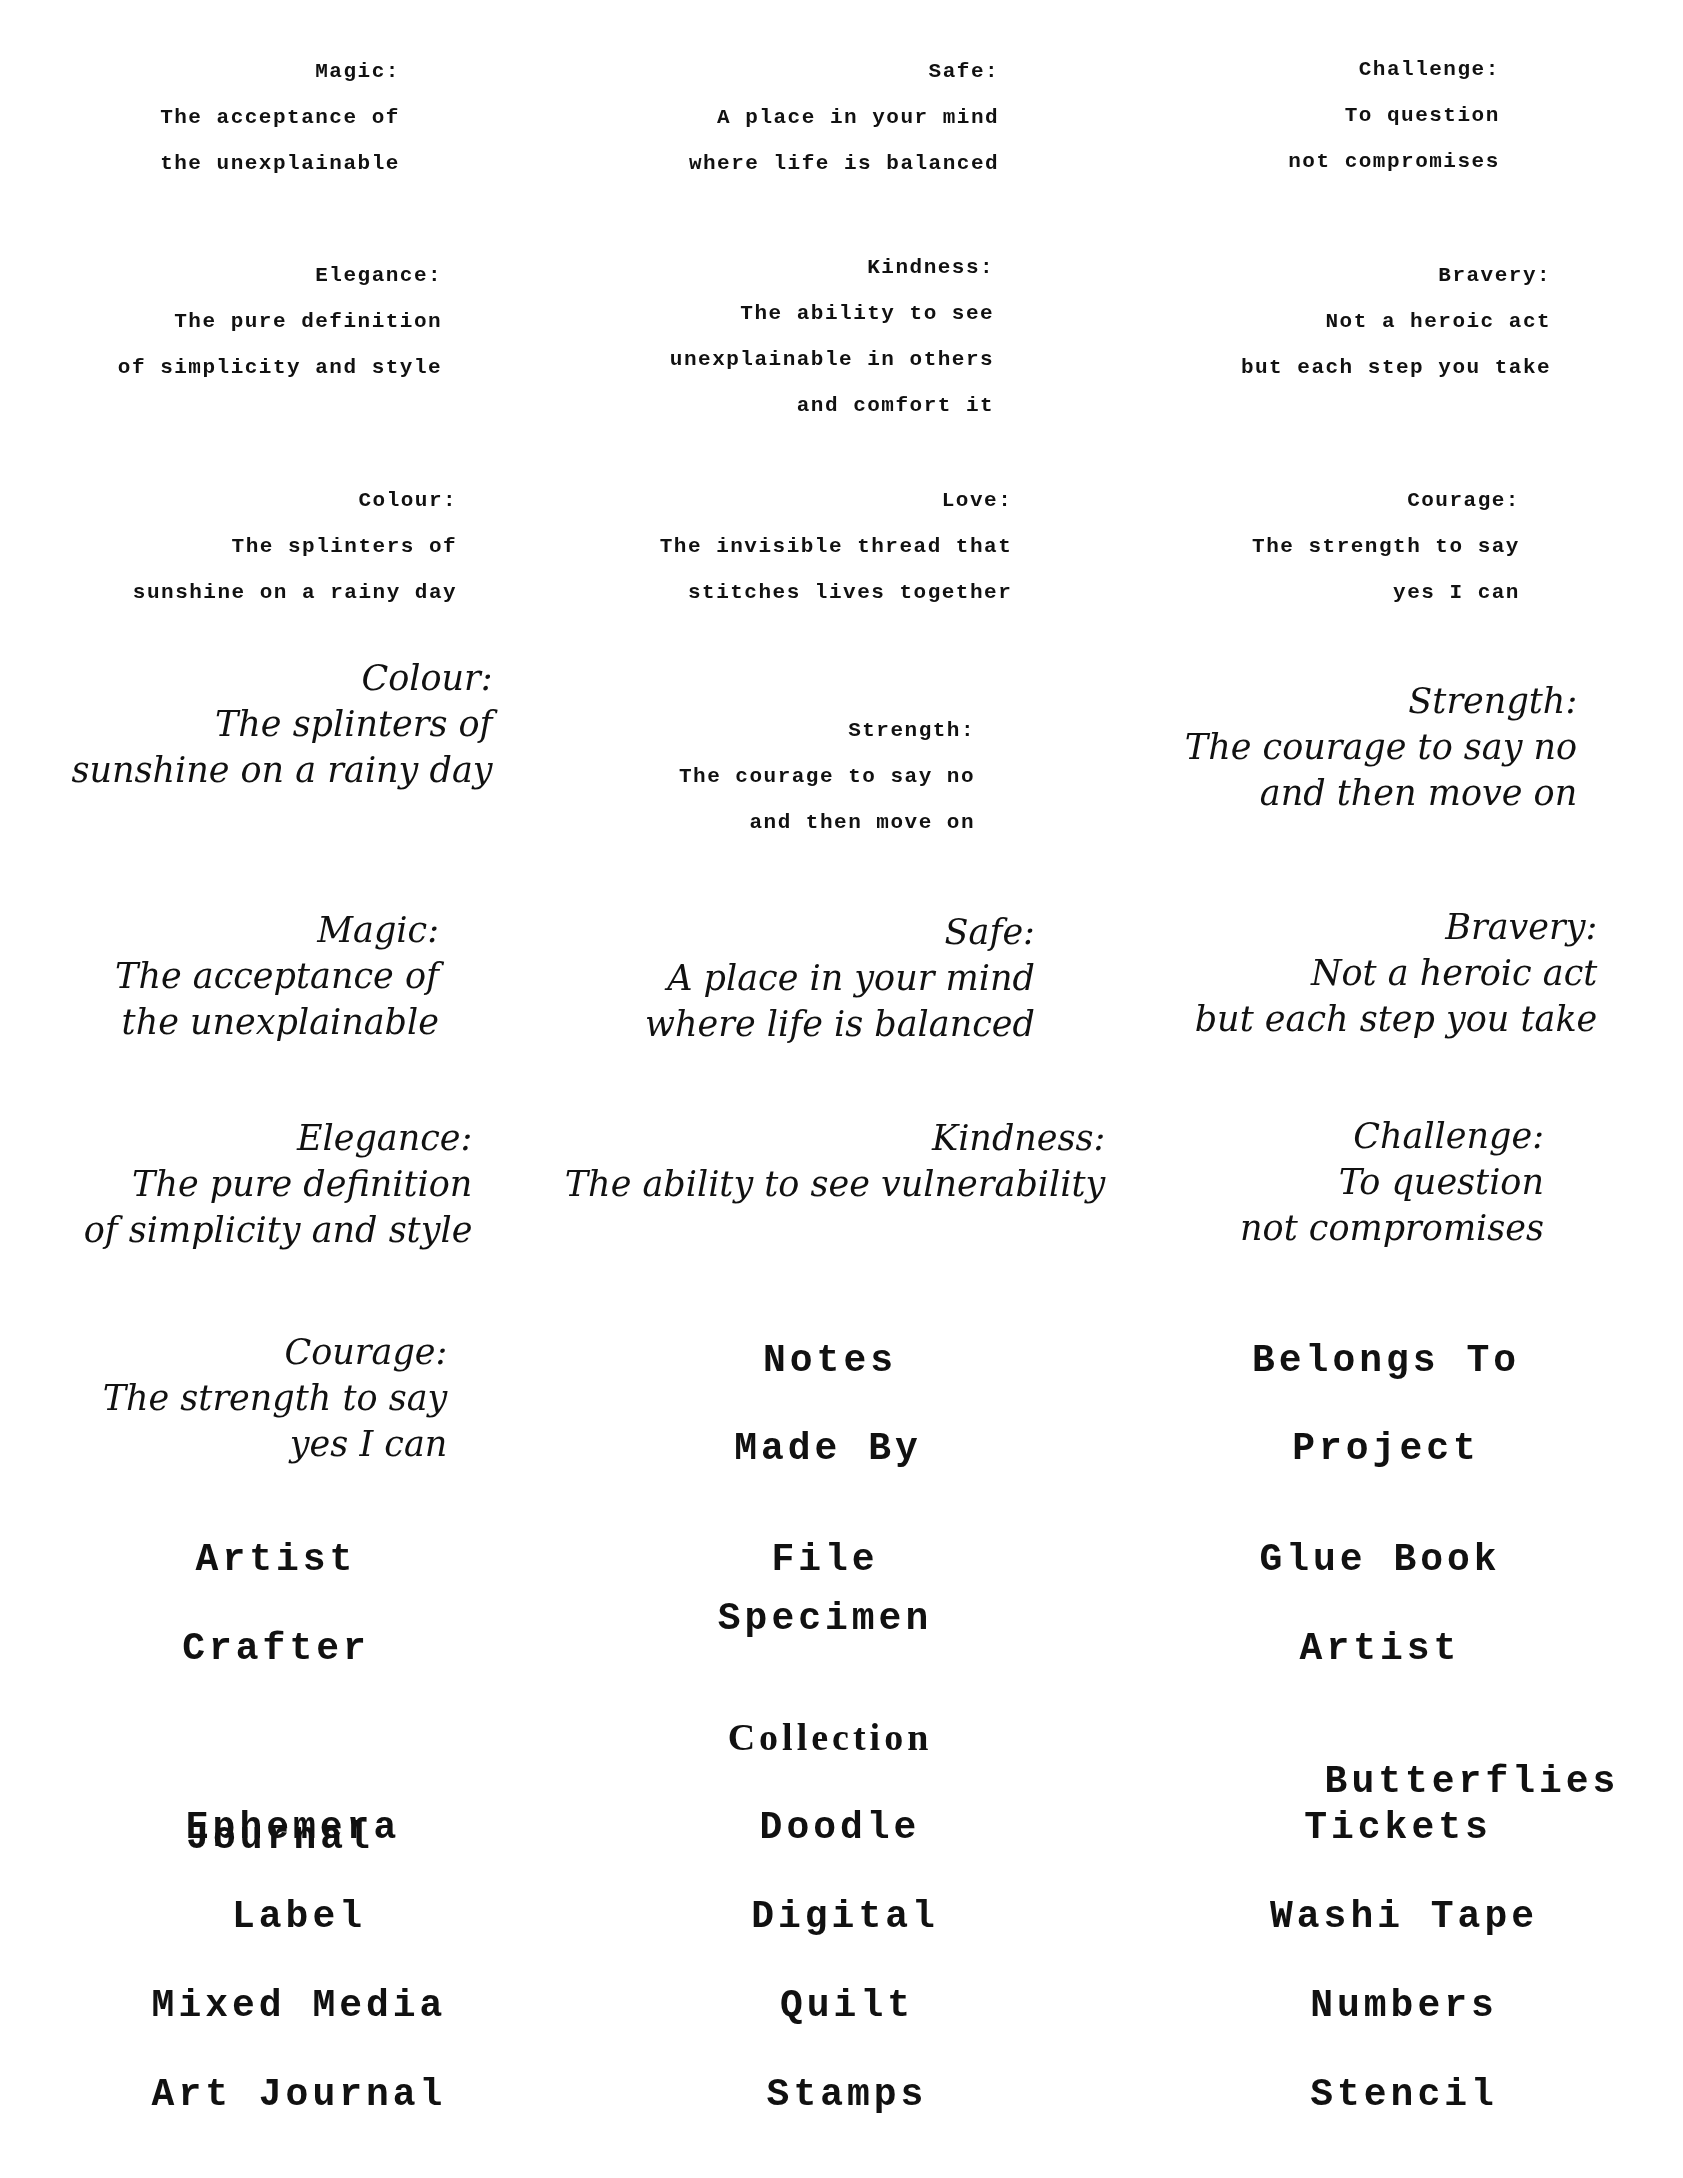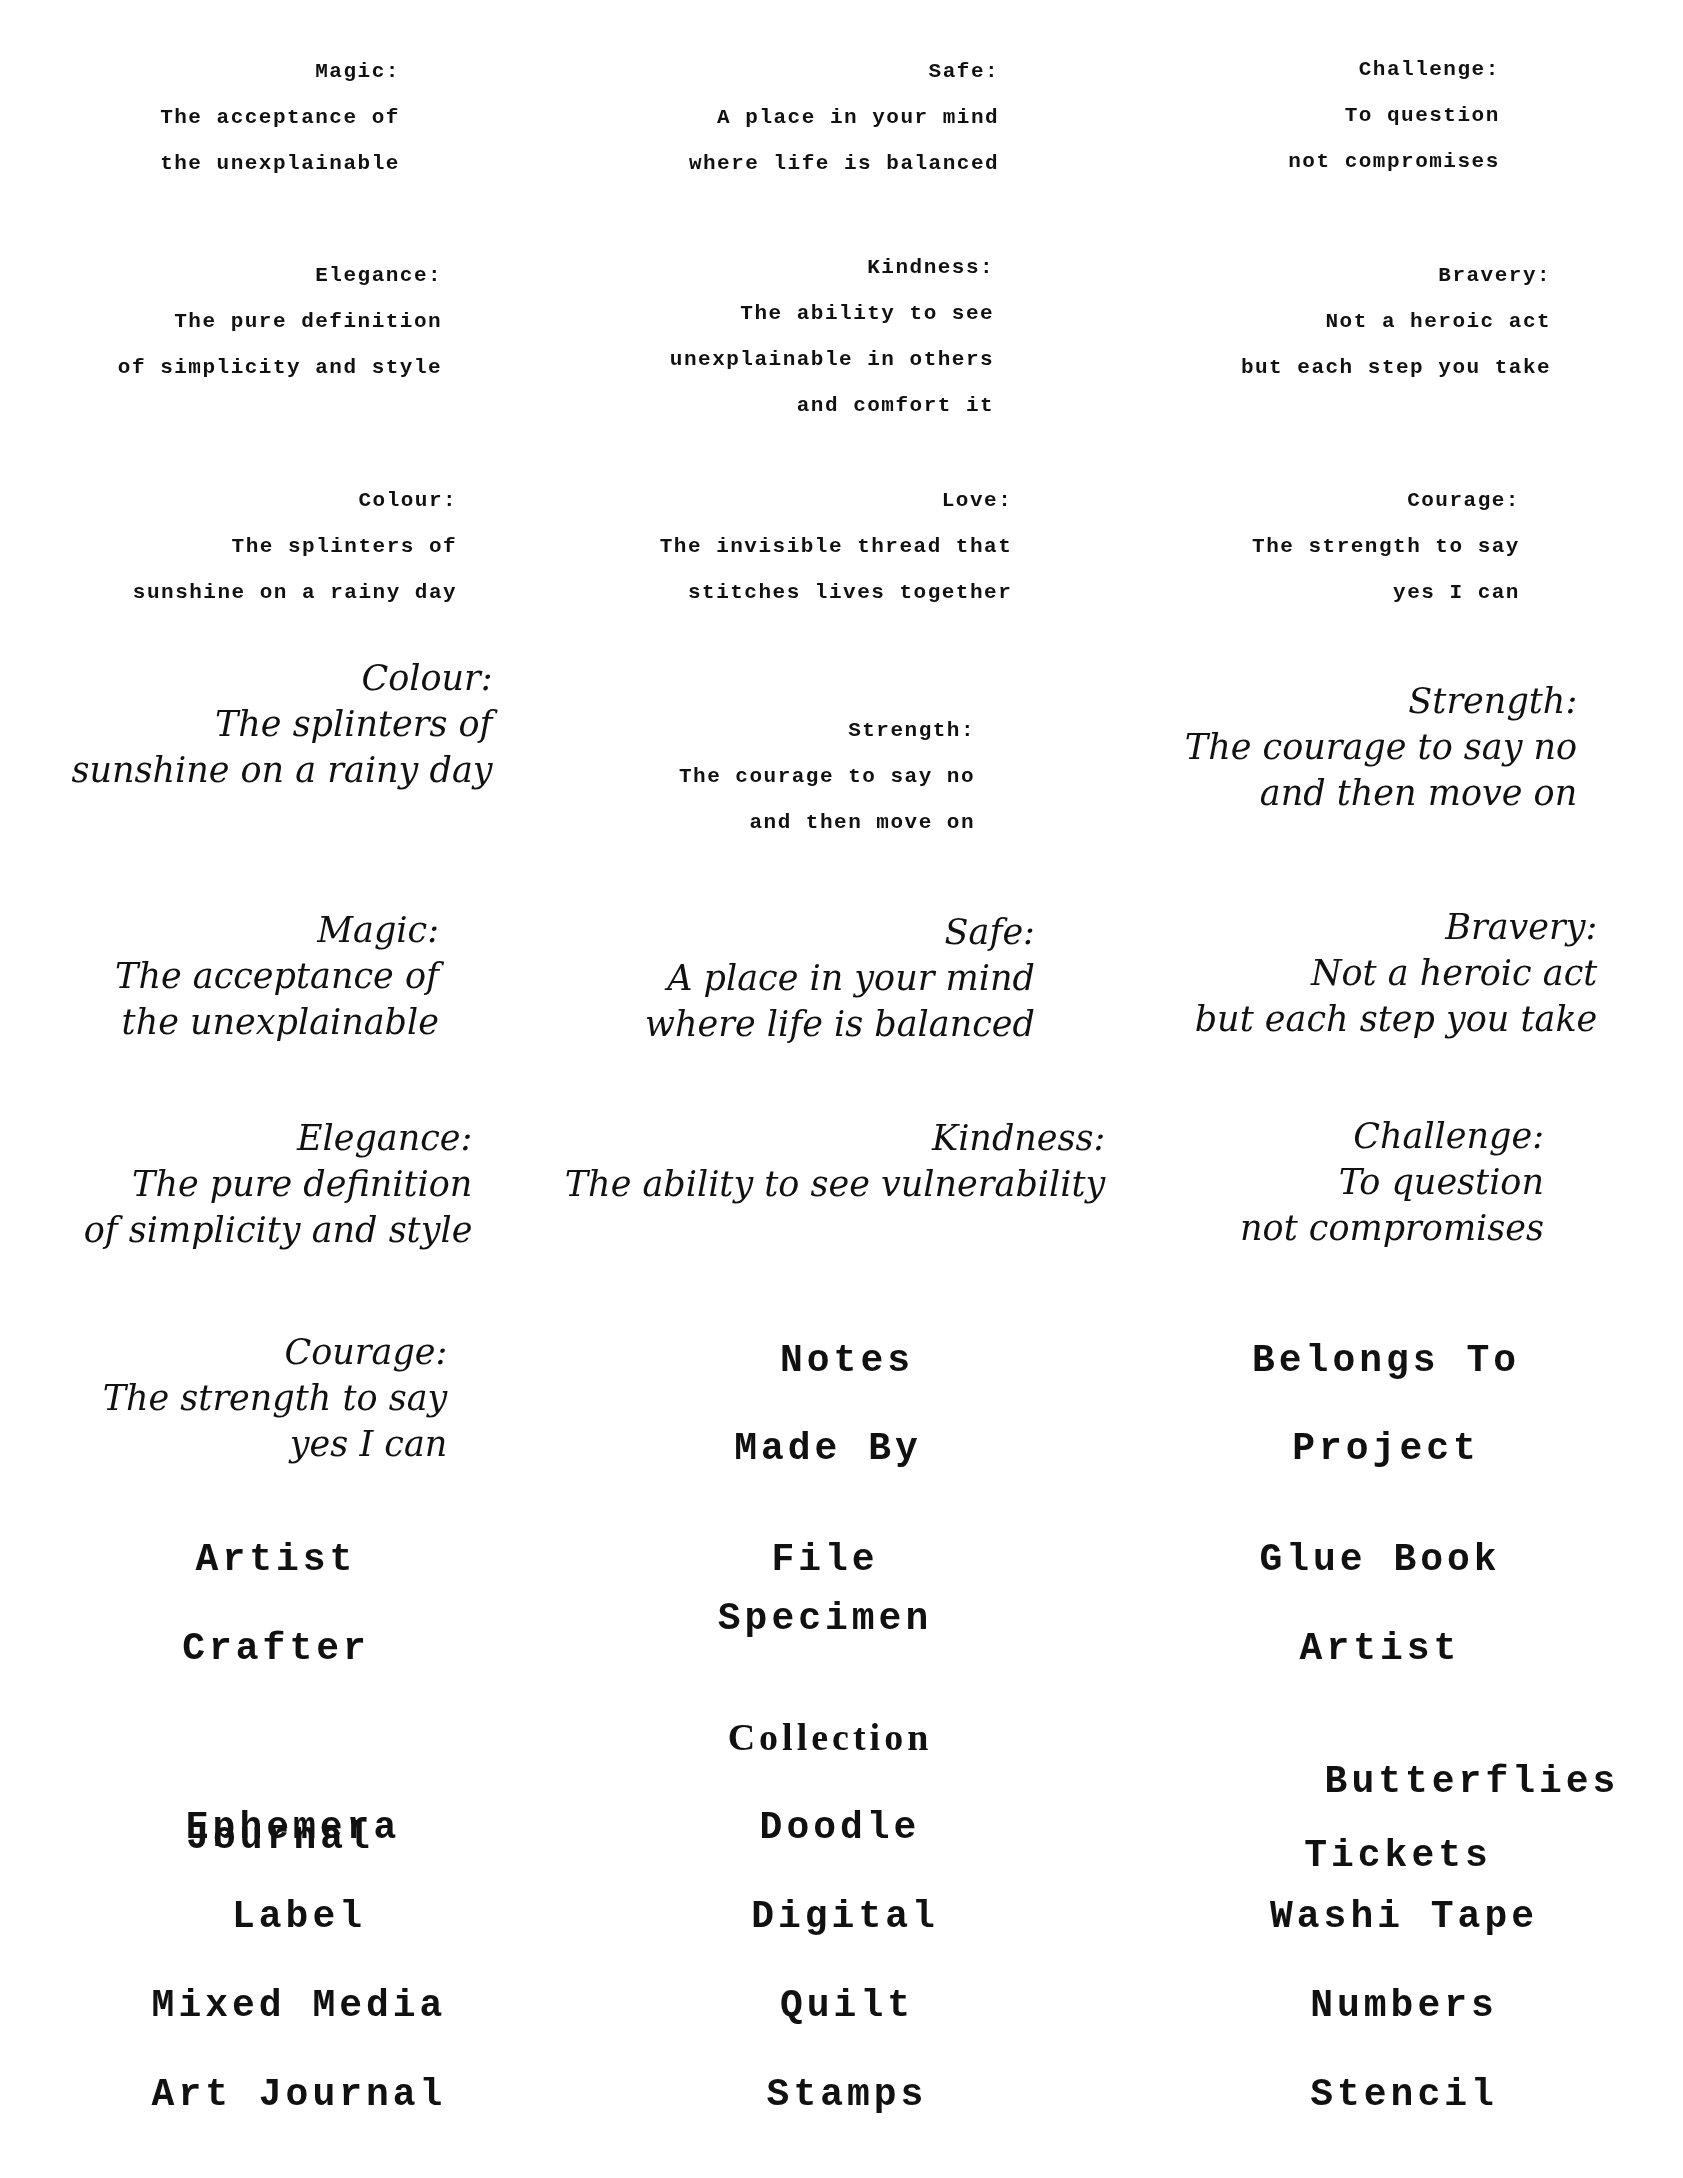--- a/index.html
+++ b/index.html
@@ -111,21 +111,21 @@
   <span class="ln">To question</span>
   <span class="ln">not compromises</span>
 </div>
 
 <div class="block it" style="left:275px; top:1329px;">
   <span class="ln">Courage:</span>
   <span class="ln">The strength to say</span>
   <span class="ln">yes I can</span>
 </div>
 
-<div class="lbl" style="left:830px; top:1360px;margin-left:17px;">Notes</div>
+<div class="lbl" style="left:830px; top:1360px;">Notes</div>
 <div class="lbl" style="left:1386px; top:1360px;">Belongs To</div>
 <div class="lbl" style="left:828px; top:1448px;">Made By</div>
 <div class="lbl" style="left:1386px; top:1448px;">Project</div>
 
 <div class="lbl" style="left:276px; top:1559px;">Artist</div>
 <div class="lbl" style="left:276px; top:1648px;">Crafter</div>
 <div class="lbl" style="left:280px; top:1837px;">Journal</div>
 <div class="lbl" style="left:293px; top:1827px;">Ephemera</div>
 <div class="lbl" style="left:299px; top:1916px;">Label</div>
 <div class="lbl" style="left:299px; top:2005px;">Mixed Media</div>
@@ -135,17 +135,17 @@
 <div class="lbl" style="left:825px; top:1618px;">Specimen</div>
 <div class="lbl" style="left:830px; top:1737px;font-family:Liberation Serif, serif;">Collection</div>
 <div class="lbl" style="left:840px; top:1827px;">Doodle</div>
 <div class="lbl" style="left:845px; top:1916px;">Digital</div>
 <div class="lbl" style="left:847px; top:2005px;">Quilt</div>
 <div class="lbl" style="left:847px; top:2094px;">Stamps</div>
 
 <div class="lbl" style="left:1380px; top:1559px;">Glue Book</div>
 <div class="lbl" style="left:1380px; top:1648px;">Artist</div>
 <div class="lbl" style="left:1472px; top:1737px;margin-top:44px;">Butterflies</div>
-<div class="lbl" style="left:1398px; top:1827px;margin-top:28px;">Tickets</div>
+<div class="lbl" style="left:1398px; top:1827px;">Tickets</div>
 <div class="lbl" style="left:1404px; top:1916px;">Washi Tape</div>
 <div class="lbl" style="left:1404px; top:2005px;">Numbers</div>
 <div class="lbl" style="left:1404px; top:2094px;">Stencil</div>
 
 
 </body></html>

